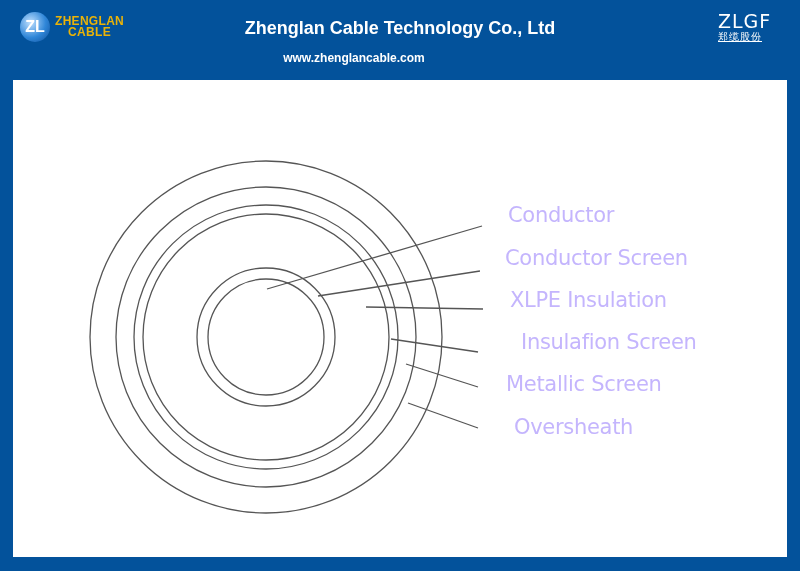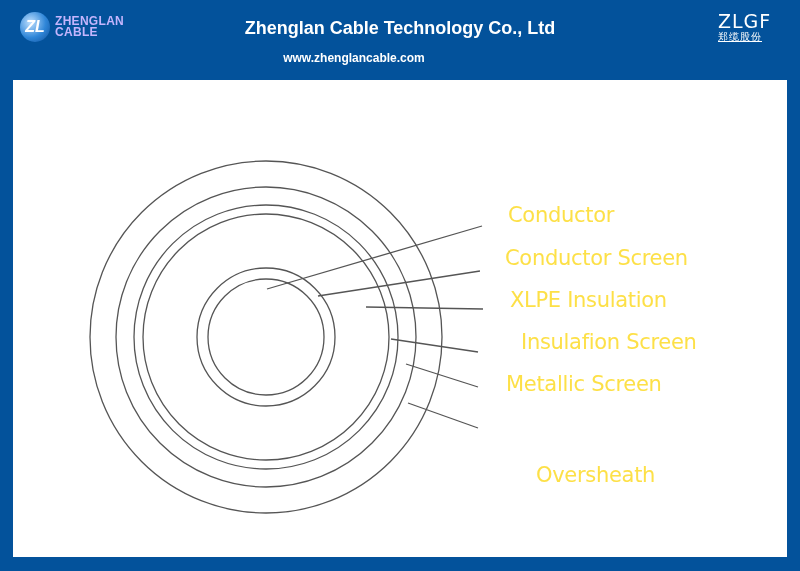--- a/index.html
+++ b/index.html
@@ -1,29 +1,29 @@
 <!DOCTYPE html>
 <html><head>
 <meta charset="utf-8">
 <style>
   html, body { margin: 0; padding: 0; }
   body { width: 800px; height: 571px; background: #03529b; position: relative; overflow: hidden; font-family: "Liberation Sans", sans-serif; }
   .header { position: absolute; left: 0; top: 0; width: 800px; height: 80px; }
   .logo-left { position: absolute; left: 20px; top: 12px; display: flex; align-items: center; }
   .logo-mark { width: 30px; height: 30px; border-radius: 50%; background: radial-gradient(circle at 35% 35%, #bfe0ff, #2f86d8 55%, #0f4f9a); position: relative; }
-  .logo-mark span { position: absolute; left: 0; top: 0; width: 30px; height: 30px; line-height: 30px; text-align: center; color: #fff; font-weight: bold; font-style: italic; font-size: 16px; font-family: "Liberation Sans", sans-serif; }
-  .logo-text { margin-left: 5px; color: #c4b5fd; font-weight: bold; font-size: 12px; line-height: 11px; letter-spacing: 0.3px; }
+  .logo-mark span { position: absolute; left: 0; top: 0; width: 30px; height: 30px; line-height: 30px; text-align: center; color: #fff; font-weight: bold; font-size: 16px; font-family: "Liberation Sans", sans-serif; }
+  .logo-text { margin-left: 5px; color: #eab308; font-weight: bold; font-size: 12px; line-height: 11px; letter-spacing: 0.3px; text-align: center; }
   .title { position: absolute; left: 0; width: 800px; top: 18px; text-align: center; color: #fff; font-weight: bold; font-size: 18px; font-family: "Liberation Sans", sans-serif; }
   .website { position: absolute; left: 0; width: 708px; top: 51px; text-align: center; color: #fff; font-weight: bold; font-size: 12px; }
   .logo-right { position: absolute; left: 718px; top: 12px; color: #fff; text-align: left; }
   .logo-right .brand { font-weight: normal; font-size: 19px; letter-spacing: 1px; line-height: 19px; font-family: "DejaVu Sans", sans-serif; }
   .logo-right .cn { font-size: 10px; line-height: 12px; letter-spacing: 1px; font-family: "DejaVu Sans", sans-serif; text-decoration: underline; }
   .panel { position: absolute; left: 13px; top: 80px; width: 774px; height: 477px; background: #ffffff; }
   svg.diagram { position: absolute; left: 0; top: 0; width: 800px; height: 571px; }
-  .label { position: absolute; font-family: "DejaVu Sans", sans-serif; font-size: 21px; color: #fde047; white-space: nowrap; letter-spacing: -0.3px; }
+  .label { position: absolute; font-family: "DejaVu Sans", sans-serif; font-size: 21px; color: #c4b5fd; white-space: nowrap; letter-spacing: -0.3px; }
 </style>
 </head>
 <body>
 
 <div class="header">
   <div class="logo-left">
     <div class="logo-mark">
         <span>ZL</span>
       </div>
     <div class="logo-text">
@@ -59,14 +59,14 @@
       <line x1="408" y1="403" x2="478" y2="428"></line>
     </g>
 </svg>
 
 <div id="labels">
     <div class="label" style="left: 508px; top: 203px;">Conductor</div>
     <div class="label" style="left: 505px; top: 246px;">Conductor Screen</div>
     <div class="label" style="left: 510px; top: 288px;">XLPE Insulation</div>
     <div class="label" style="left: 521px; top: 330px;">Insulafion Screen</div>
     <div class="label" style="left: 506px; top: 372px;">Metallic Screen</div>
-    <div class="label" style="left: 536px; top: 415px; margin-top: 48px;">Oversheath</div>
+    <div class="label" style="left: 514px; top: 415px;">Oversheath</div>
   </div>
 
 </body></html>

